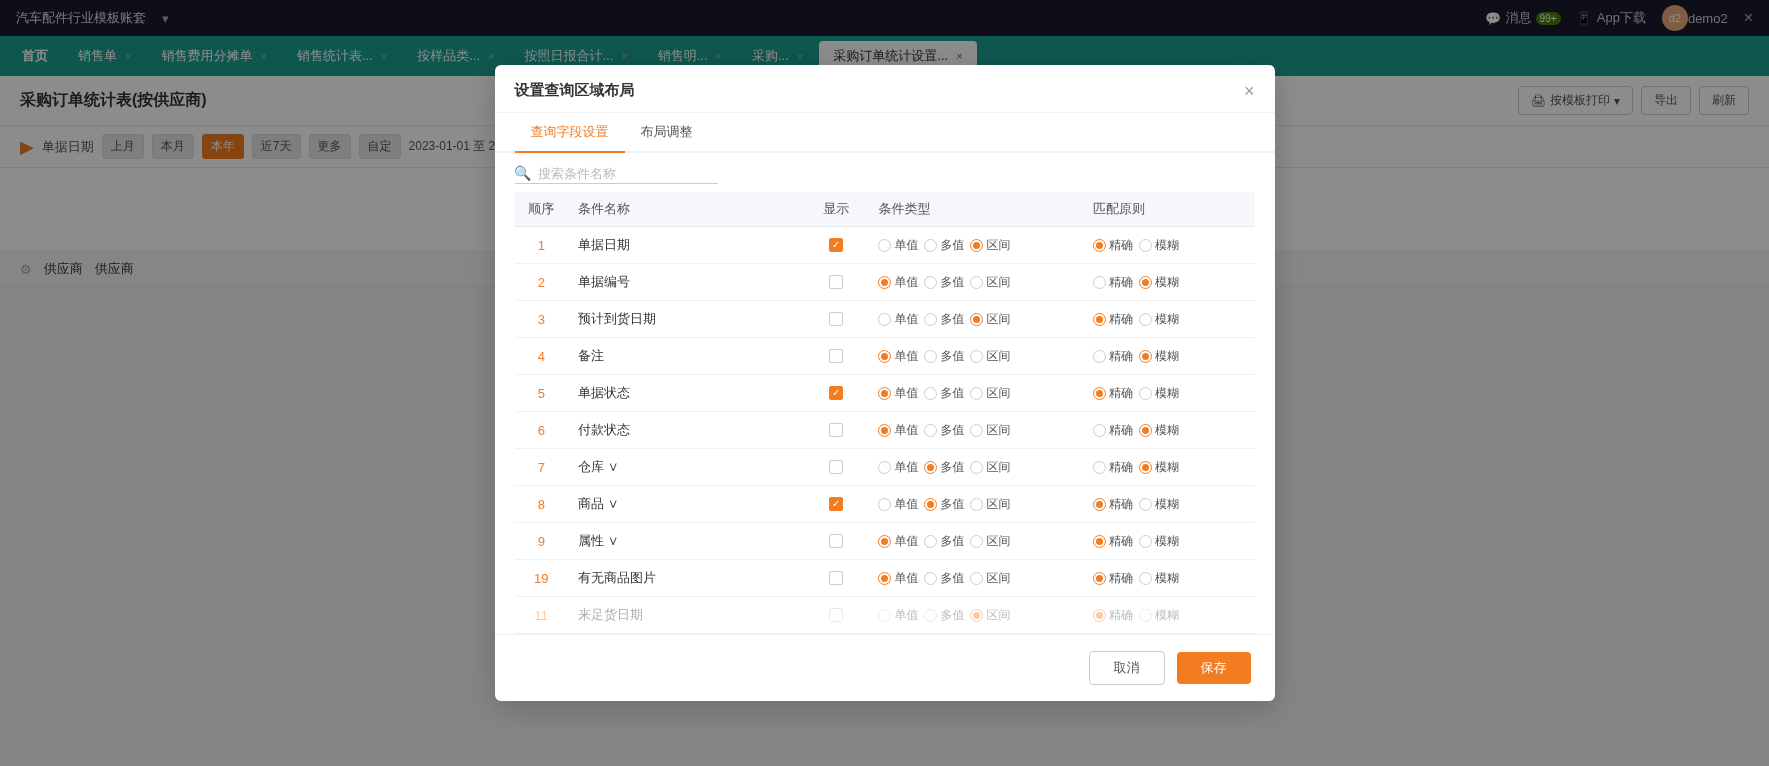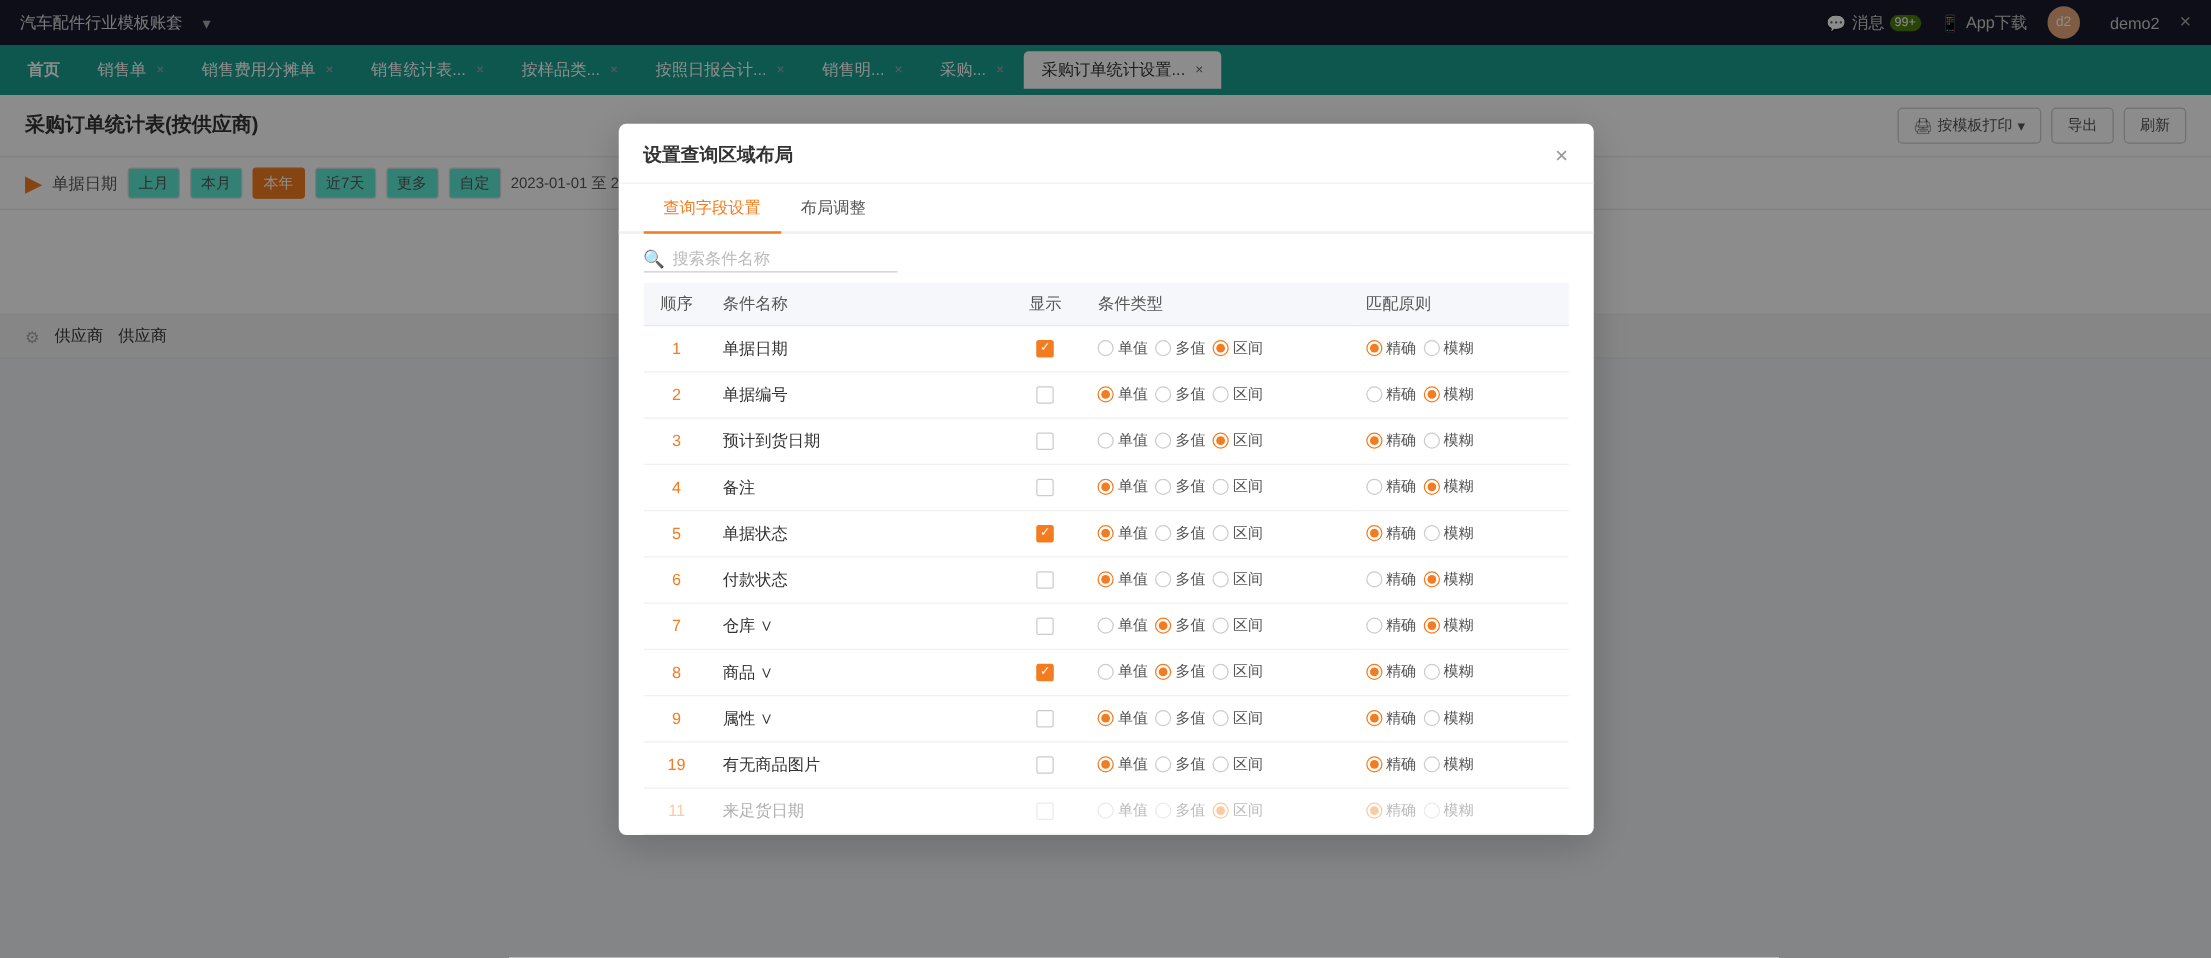--- a/index.html
+++ b/index.html
@@ -66,21 +66,21 @@
     .filter-bar {
       background: #fff;
       padding: 8px 20px;
       border-bottom: 1px solid #e8e8e8;
       display: flex;
       align-items: center;
       gap: 8px;
     }
     .filter-toggle { color: #f47c20; cursor: pointer; font-size: 18px; }
     .filter-label { color: #555; font-size: 13px; }
-    .date-btn { border: 1px solid #ddd; background: #5eead4; padding: 3px 8px; border-radius: 3px; cursor: pointer; font-size: 12px; color: #555; }
+    .date-btn { border: 1px solid #ddd; background: #e5e5e5; padding: 3px 8px; border-radius: 3px; cursor: pointer; font-size: 12px; color: #555; }
     .date-btn.active { background: #f47c20; color: #fff; border-color: #f47c20; }
     .date-range { color: #555; font-size: 12px; }
     .ellipsis-btn { cursor: pointer; color: #aaa; }
     .table-header-row {
       display: flex;
       align-items: center;
       background: #f5f5f5;
       border-bottom: 1px solid #e8e8e8;
       padding: 8px 20px;
       gap: 12px;
@@ -330,21 +330,21 @@
   <div class="top-bar-right">
     <span style="display:flex;align-items:center;gap:4px;cursor:pointer;">
       <span>💬</span>
       <span>消息</span>
       <span class="badge">99+</span>
     </span>
     <span style="display:flex;align-items:center;gap:4px;cursor:pointer;">
       <span>📱</span>
       <span>App下载</span>
     </span>
-    <span style="display:flex;align-items:center;gap:24px;cursor:pointer;">
+    <span style="display:flex;align-items:center;gap:0;cursor:pointer;">
       <span class="avatar-circle">d2</span>
       <span>demo2</span>
     </span>
     <span style="cursor:pointer;color:#aaa;font-size:16px;">×</span>
   </div>
 </div>
 
 <div class="nav-bar">
   <div class="home-tab">首页</div>
   <div class="nav-tab">
@@ -858,14 +858,18 @@
                     <span class="radio-dot"></span>
                     <span class="radio-label">模糊</span>
                   </label>
                 </div>
               </td>
             </tr>
           </tbody>
       </table>
     </div>
 
+    <div class="modal-footer">
+      <button class="btn-cancel">取消</button>
+      <button class="btn-save">保存</button>
+    </div>
   </div>
 </div>
 
 </body></html>

